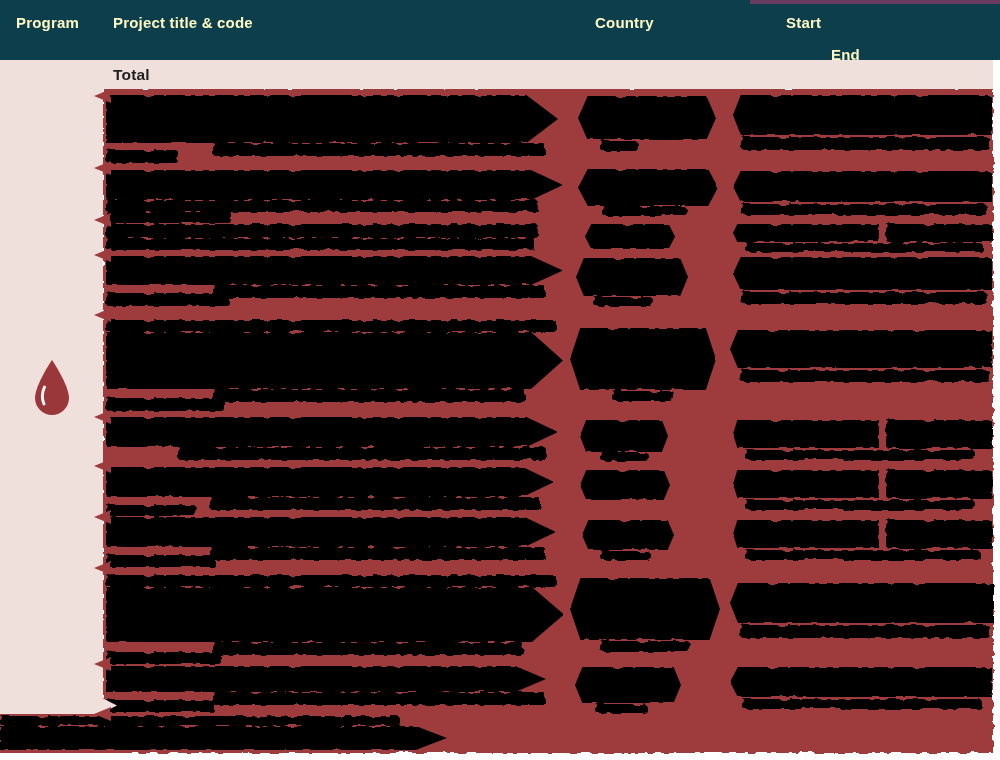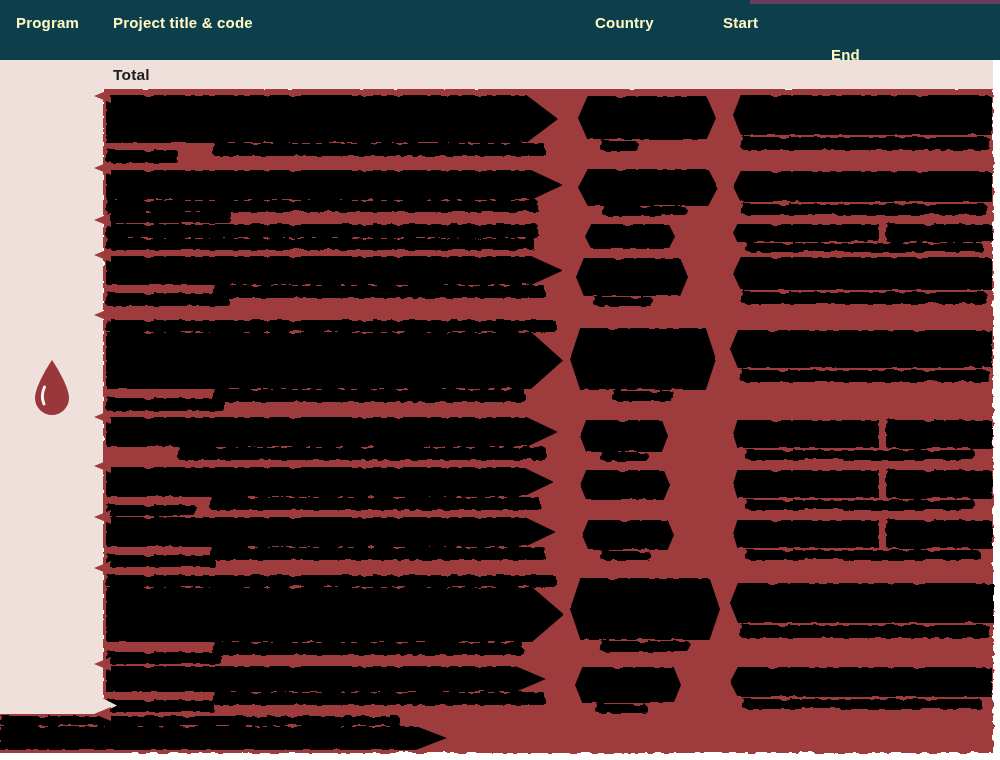--- a/index.html
+++ b/index.html
@@ -17,21 +17,21 @@
     position:absolute;left:750px;top:0;width:250px;height:4px;
     background:#683b5f;z-index:6;
   }
   .hlabel{
     position:absolute;top:14px;color:#fef9c3;font-size:15px;font-weight:bold;
     letter-spacing:.2px;white-space:nowrap;
   }
   .hl-program{left:16px;}
   .hl-title{left:113px;}
   .hl-country{left:595px;}
-  .hl-start{left:723px;}
+  .hl-start{left:786px;}
   .hl-end{left:831px;margin-top:32px;}
   .hl-investment{
     left:880px;width:110px;text-align:center;white-space:normal;
     line-height:21px;
   }
   
   .water-band{position:absolute;left:0;top:60px;width:993px;height:29px;background:#efe0dc;}
   .section-label{
     position:absolute;left:113px;top:66px;font-size:15.5px;font-weight:bold;
     color:#1f1f1f;letter-spacing:.2px;

